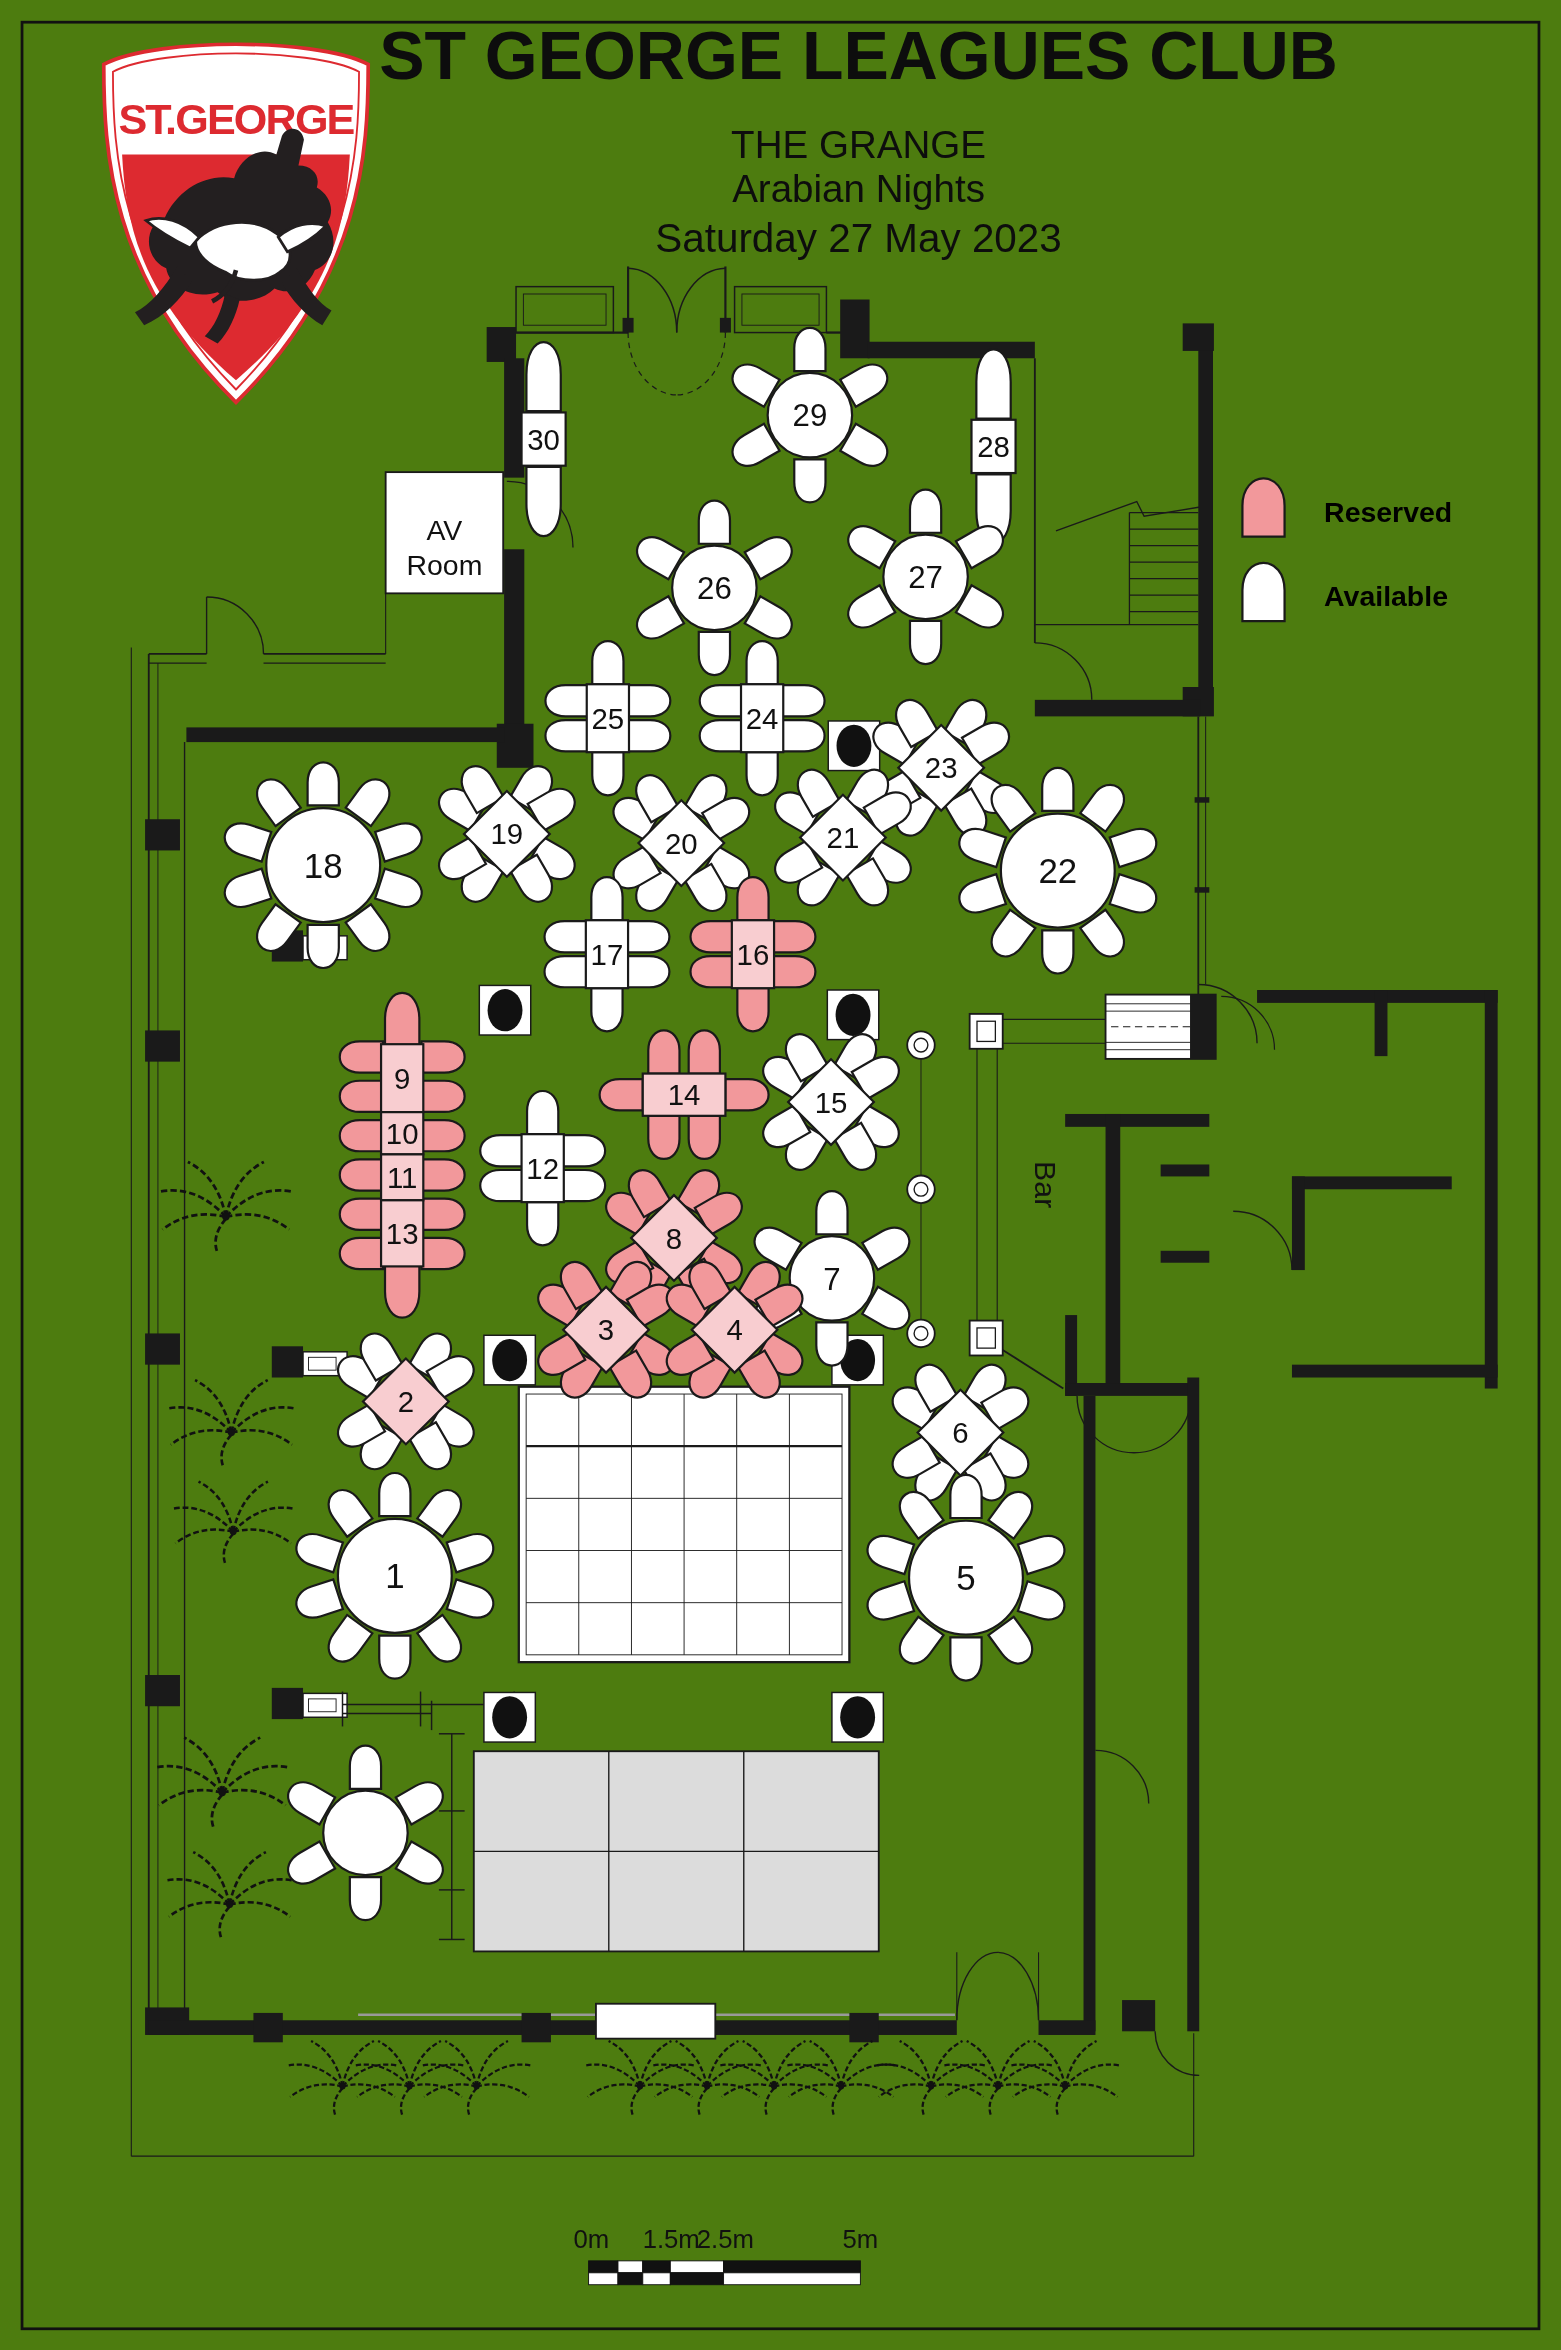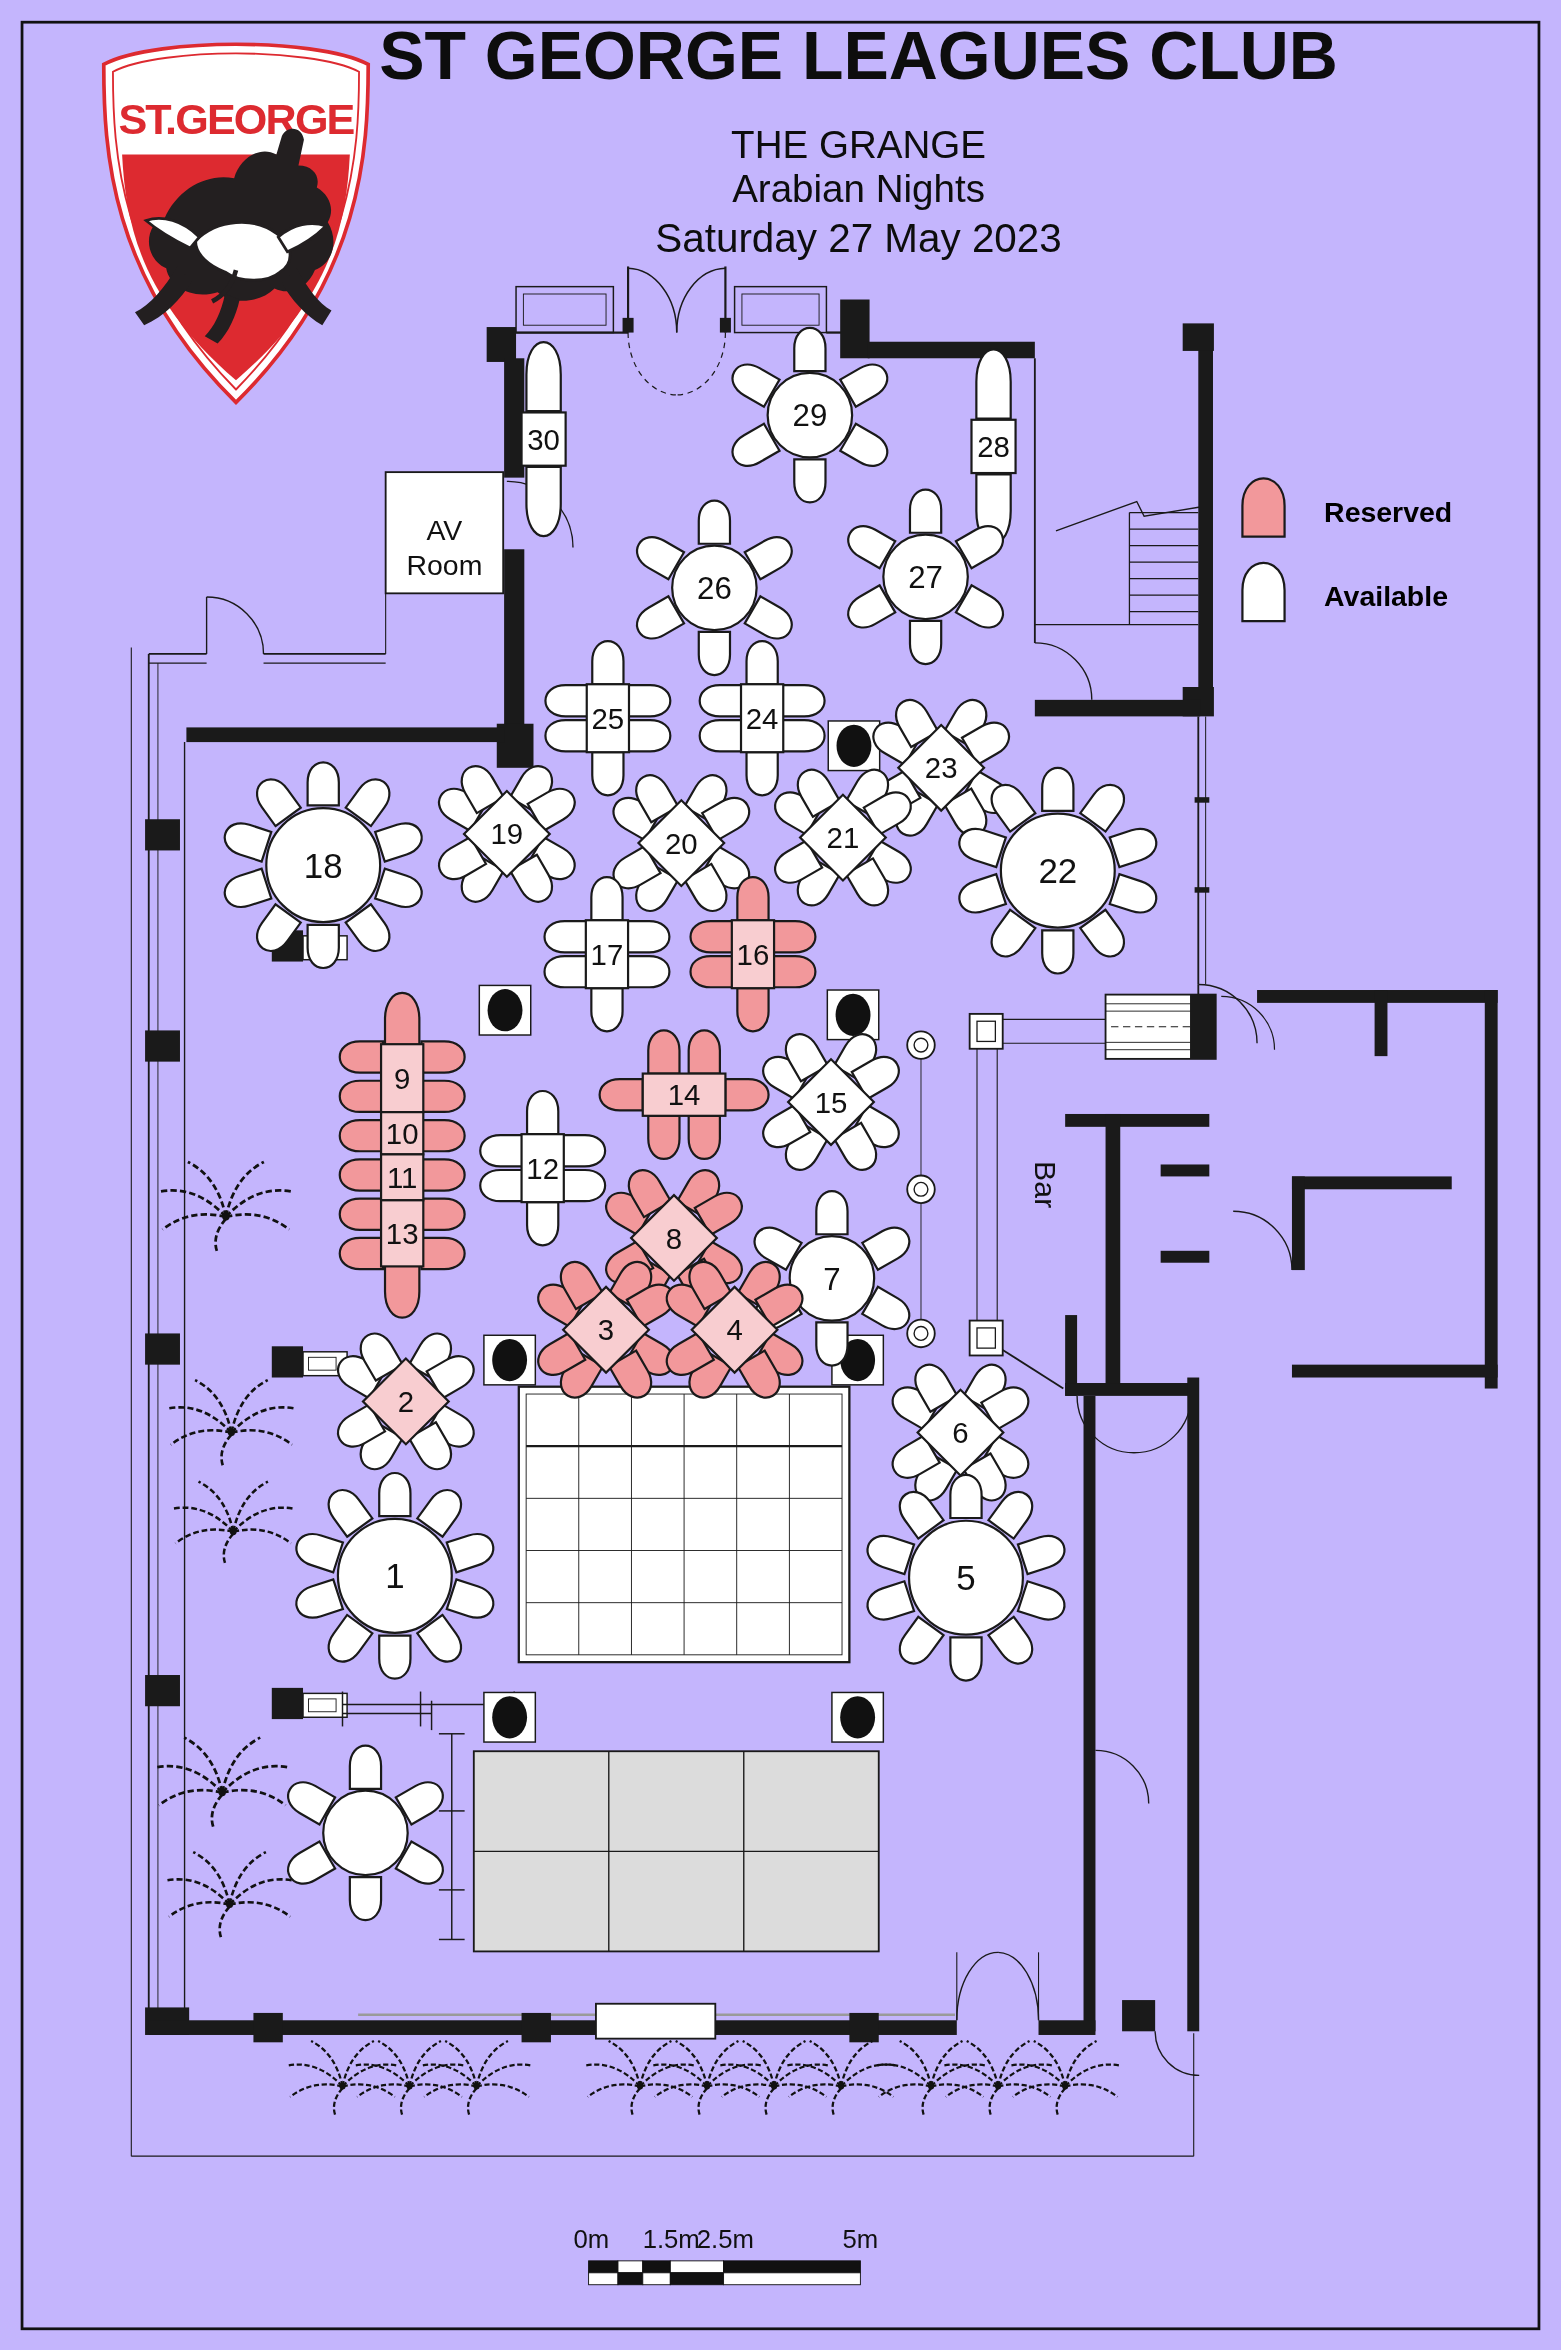--- a/index.html
+++ b/index.html
@@ -1,16 +1,16 @@
 <!DOCTYPE html>
 <html style="font-size:14.7px"><head>
 <meta charset="utf-8">
 <style>
   html,body{margin:0;padding:0;background:#fff;}
-  .page{position:relative;width:1561px;height:2351px;background:#c4b5fd;
+  .page{position:relative;width:1561px;height:2351px;background:#4d7c0f;
         font-family:"Liberation Sans", sans-serif;overflow:hidden;}
   svg text{font-family:"Liberation Sans", sans-serif;}
 </style>
 </head>
 <body>
 
 <div class="page">
 <svg width="1561" height="2351" viewBox="0 0 1700 2560" xmlns="http://www.w3.org/2000/svg">
 
   <defs>

